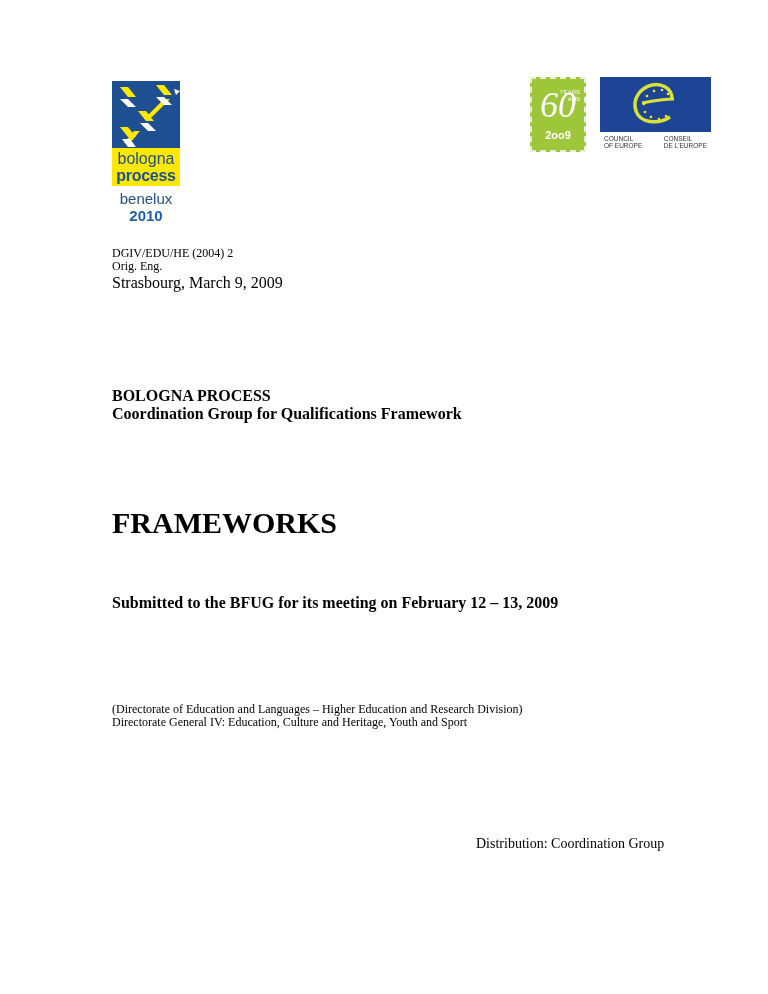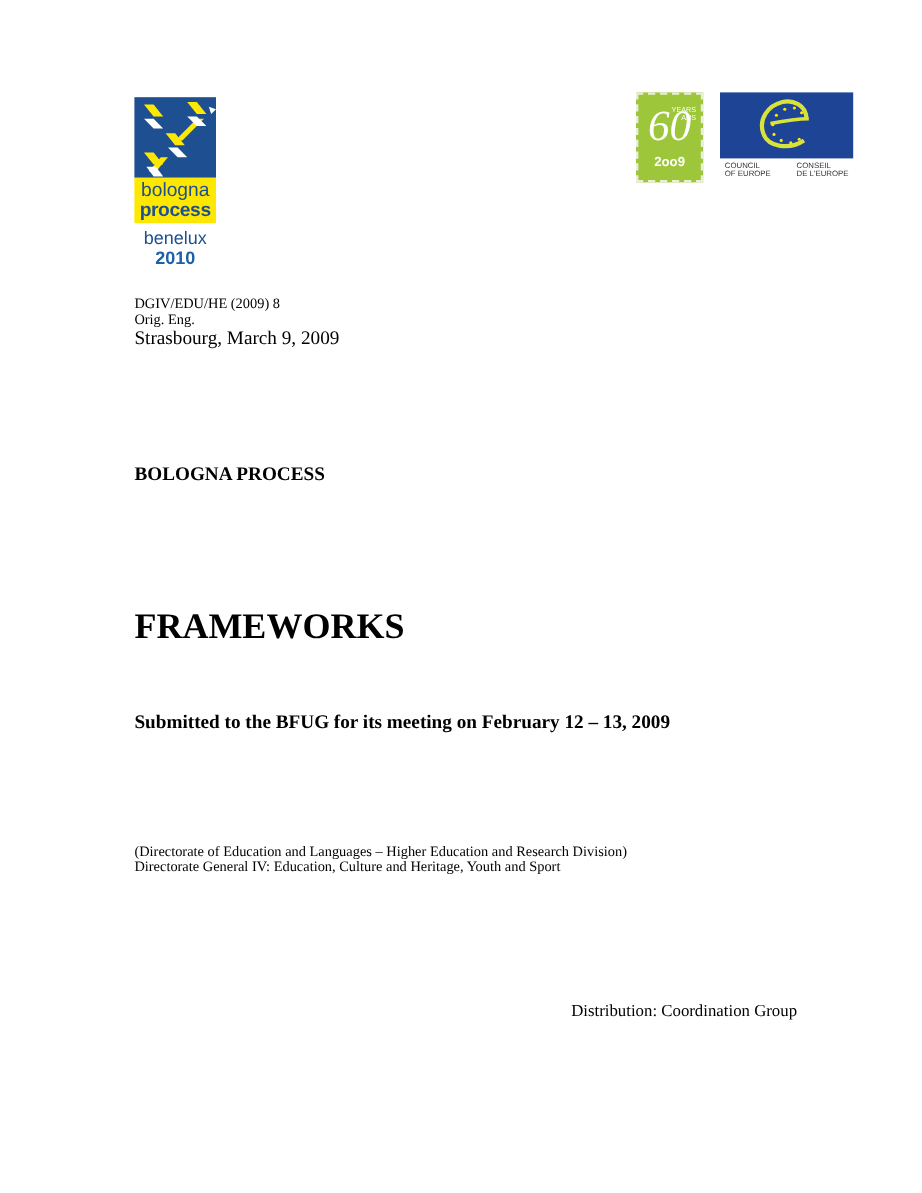--- a/index.html
+++ b/index.html
@@ -93,27 +93,28 @@
       <div>OF EUROPE</div>
     </div>
     <div>
       <div>CONSEIL</div>
       <div>DE L'EUROPE</div>
     </div>
   </div>
 </div>
 
 <div class="abs" style="left:112px; top:247px;">
-  <div class="small">DGIV/EDU/HE (2009) 8</div>
+  <div class="small">DGIV/EDU/HE (2004) 2</div>
   <div class="small">Orig. Eng.</div>
   <div class="norm" style="margin-top:1px;">Strasbourg, March 9, 2009</div>
 </div>
 
 <div class="abs bold norm" style="left:112px; top:387px;">
   <div>BOLOGNA PROCESS</div>
+  <div>Coordination Group for Qualifications Framework</div>
 </div>
 
 <div class="abs" style="left:112px; top:508px;">
   <h1>FRAMEWORKS</h1>
 </div>
 
 <div class="abs norm" style="left:112px; top:594px;font-weight:bold;">Submitted to the BFUG for its meeting on February 12 – 13, 2009</div>
 
 <div class="abs small" style="left:112px; top:703px;">
   <div>(Directorate of  Education and Languages – Higher Education and Research Division)</div>

